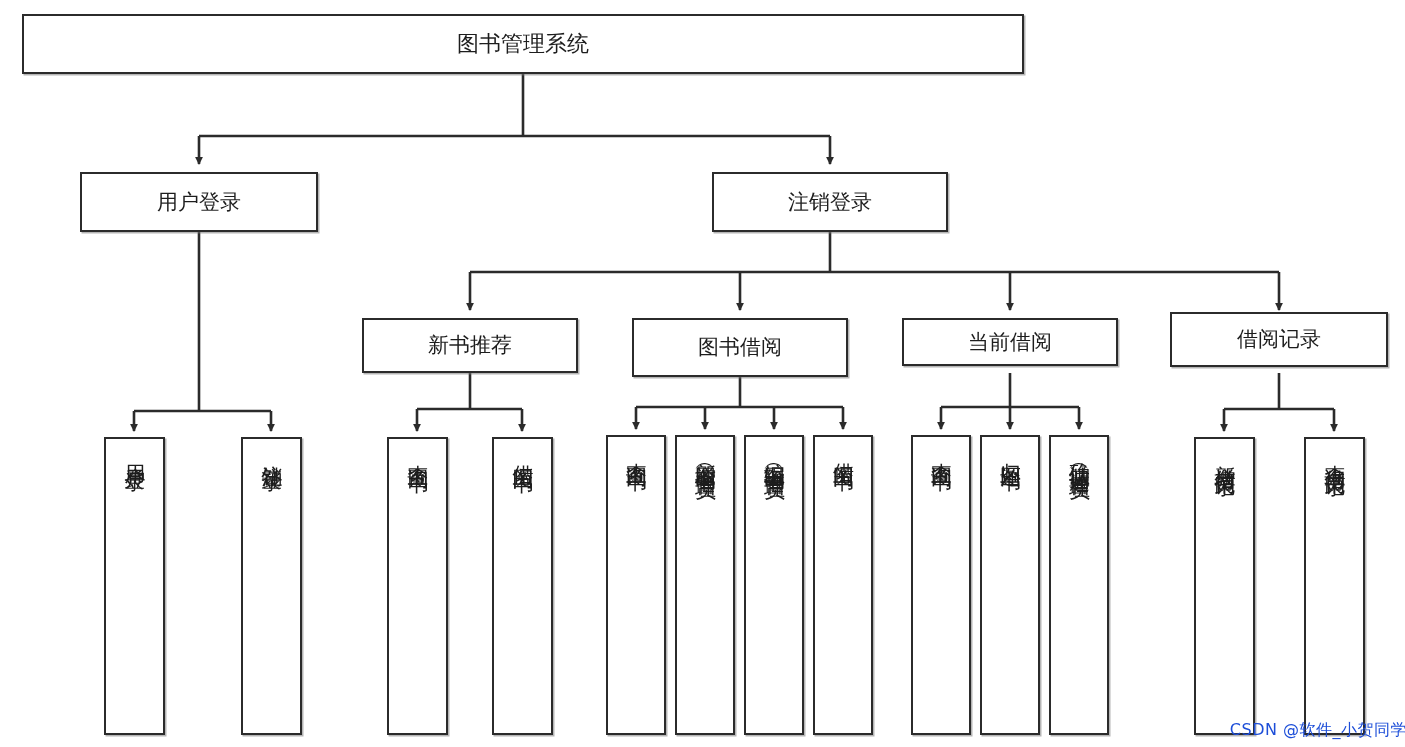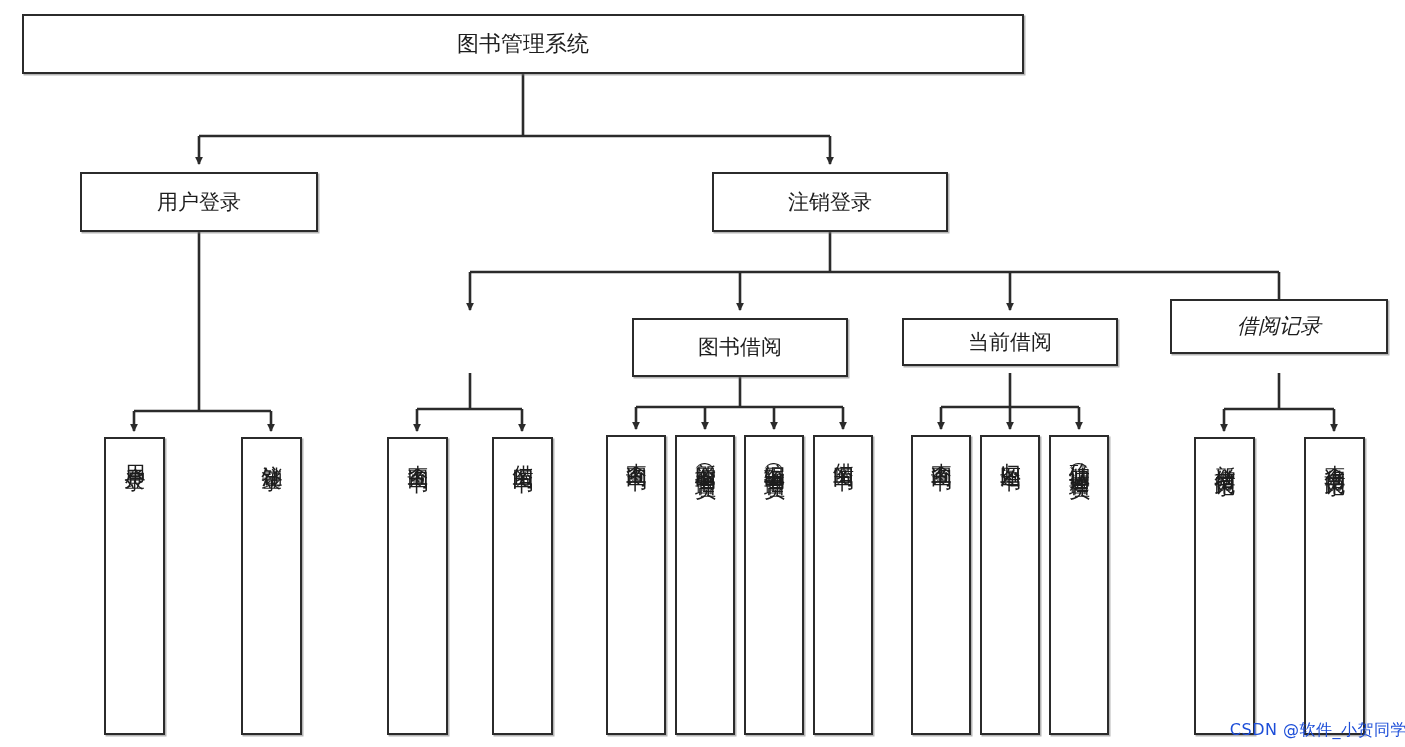--- a/index.html
+++ b/index.html
@@ -128,27 +128,30 @@
     <span class="node-label">图书管理系统</span>
   </div>
 
   <div class="node horizontal" style="left:80px; top:172px; width:238px; height:60px;">
     <span class="node-label">用户登录</span>
   </div>
   <div class="node horizontal" style="left:712px; top:172px; width:236px; height:60px;">
     <span class="node-label">注销登录</span>
   </div>
 
+  <div class="node horizontal" style="left:362px; top:318px; width:216px; height:55px;">
+    <span class="node-label">新书推荐</span>
+  </div>
   <div class="node horizontal" style="left:632px; top:318px; width:216px; height:59px;">
     <span class="node-label">图书借阅</span>
   </div>
   <div class="node horizontal" style="left:902px; top:318px; width:216px; height:48px;">
     <span class="node-label">当前借阅</span>
   </div>
-  <div class="node horizontal" style="left:1170px; top:299px; width:218px; height:55px;font-style:italic;">
+  <div class="node horizontal" style="left:1170px; top:312px; width:218px; height:55px;">
     <span class="node-label">借阅记录</span>
   </div>
 
   <div class="node vertical" style="left:104px; top:437px; width:61px; height:298px;">
     <span class="node-label">用户登录</span>
   </div>
   <div class="node vertical" style="left:241px; top:437px; width:61px; height:298px;">
     <span class="node-label">注销登录</span>
   </div>
 

